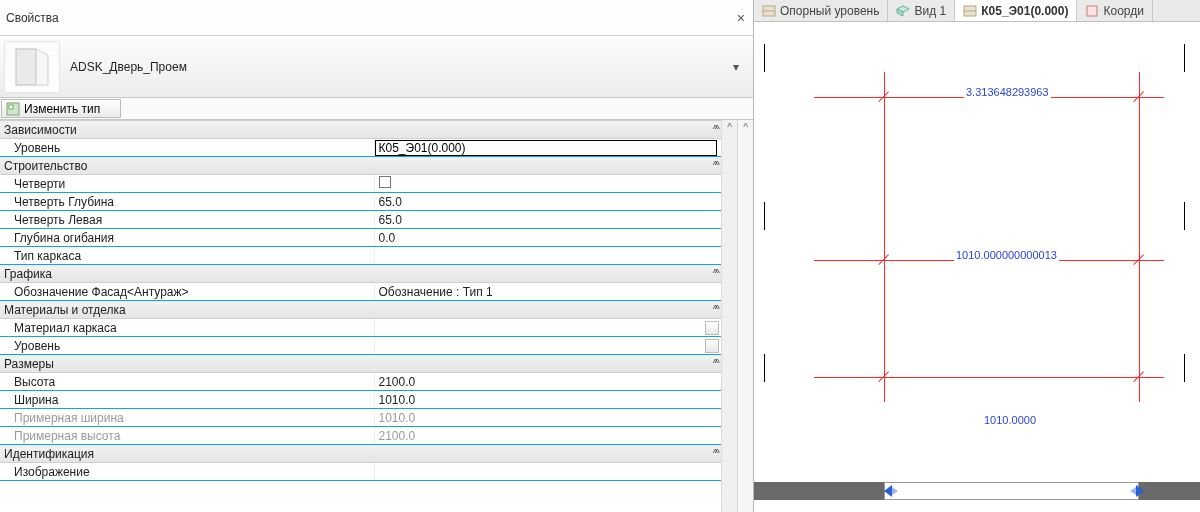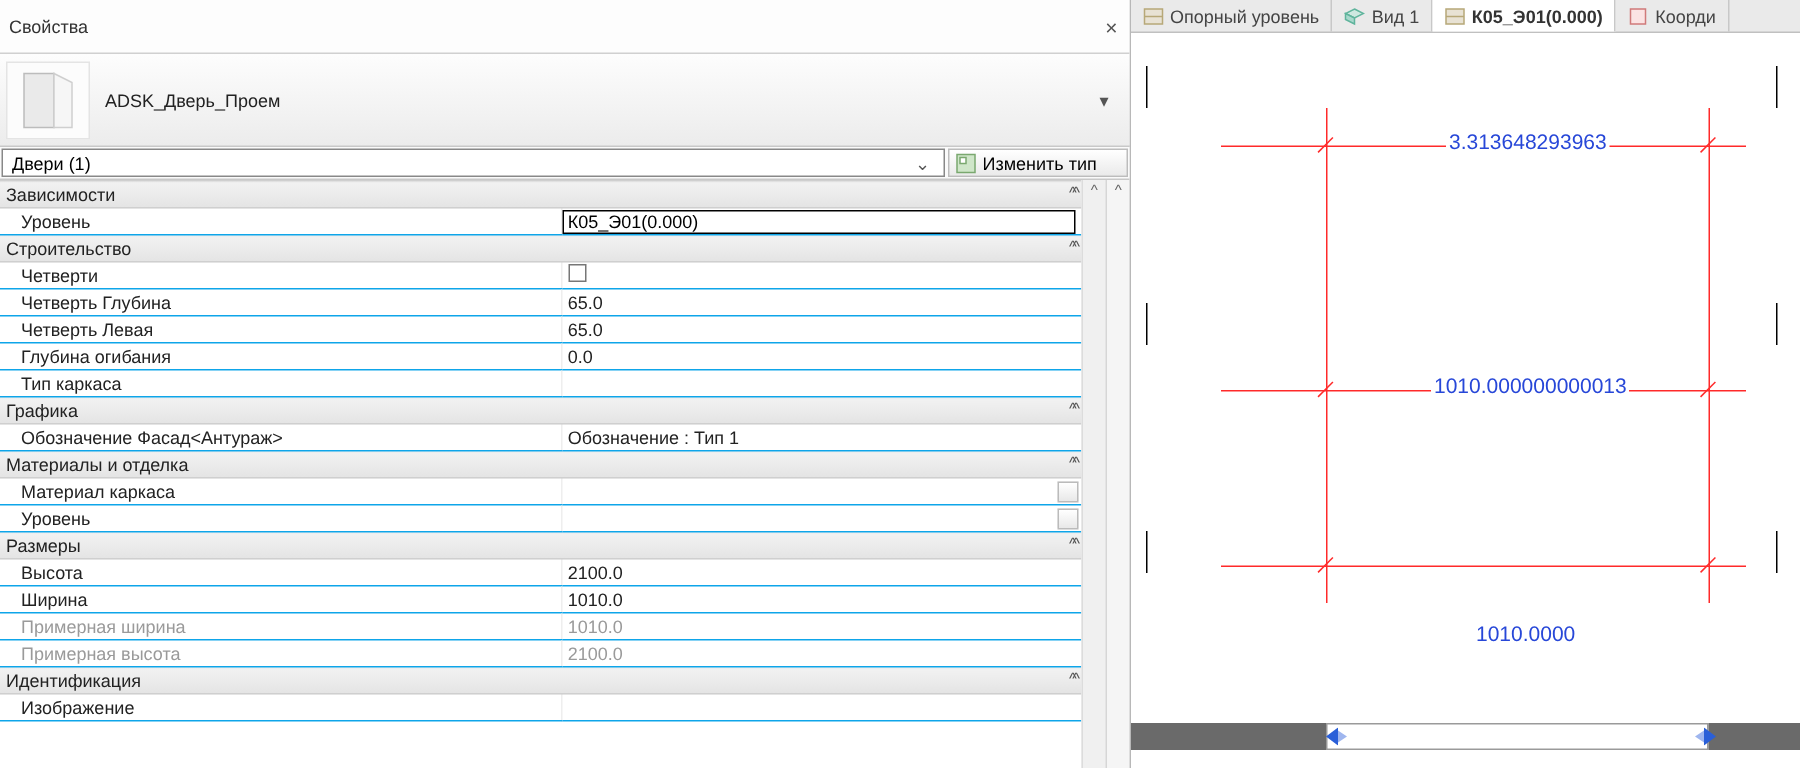--- a/index.html
+++ b/index.html
@@ -50,21 +50,21 @@
   .tab { display:flex; align-items:center; gap:4px; padding:0 8px; border-right:1px solid #c8c8c8; color:#444; }
   .tab.active { background:#fff; font-weight:bold; color:#333; }
   .tab svg { flex-shrink:0; }
 
   
   .canvas { flex:1; position:relative; background:#fff; overflow:hidden; }
   .canvas .vline, .canvas .hline { position:absolute; background:#000; }
   .canvas .vline { width:1px; }
   .canvas .red-v { position:absolute; width:1px; background:#ff2a2a; }
   .canvas .red-h { position:absolute; height:1px; background:#ff2a2a; }
-  .canvas .dim { position:absolute; color:#2747d8; font-size:14px; white-space:nowrap; background:#fff; padding:0 2px; }
+  .canvas .dim { position:absolute; color:#2747d8; font-size:11px; white-space:nowrap; background:#fff; padding:0 2px; }
   .canvas .tick { position:absolute; width:10px; height:10px; transform:rotate(45deg); }
   .canvas .tick::before { content:""; position:absolute; left:4px; top:-2px; width:1px; height:14px; background:#ff2a2a; }
 
   .wall-bar { position:absolute; height:18px; background:#6a6a6a; }
   .wall-gap { position:absolute; height:18px; background:#fff; border:1px solid #9a9a9a; }
   .door-marker { position:absolute; width:12px; height:12px; }
   .door-marker svg { display:block; }
 
 </style>
 </head>
@@ -84,24 +84,20 @@
         <svg width="44" height="44" viewBox="0 0 44 44">
           <rect x="6" y="4" width="20" height="36" fill="#eaeaea" stroke="#bcbcbc"></rect>
           <polygon points="26,4 38,10 38,40 26,40" fill="#f6f6f6" stroke="#cfcfcf"></polygon>
         </svg>
       </div>
       <span class="family-name">ADSK_Дверь_Проем</span>
       <span class="family-dd">▾</span>
     </div>
 
     <div class="filter-row">
-      <div class="filter-select">
-        <span>Двери (1)</span>
-        <span class="filter-dd" style="margin-left:auto">⌄</span>
-      </div>
       <div class="edit-type">
         <svg width="14" height="14" viewBox="0 0 14 14">
           <rect x="1" y="1" width="12" height="12" fill="#cfe6c9" stroke="#7aa86f"></rect>
           <rect x="3" y="3" width="4" height="4" fill="#fff" stroke="#7aa86f"></rect>
         </svg>
         <span>Изменить тип</span>
       </div>
     </div>
 
     <div class="grid-wrap">

